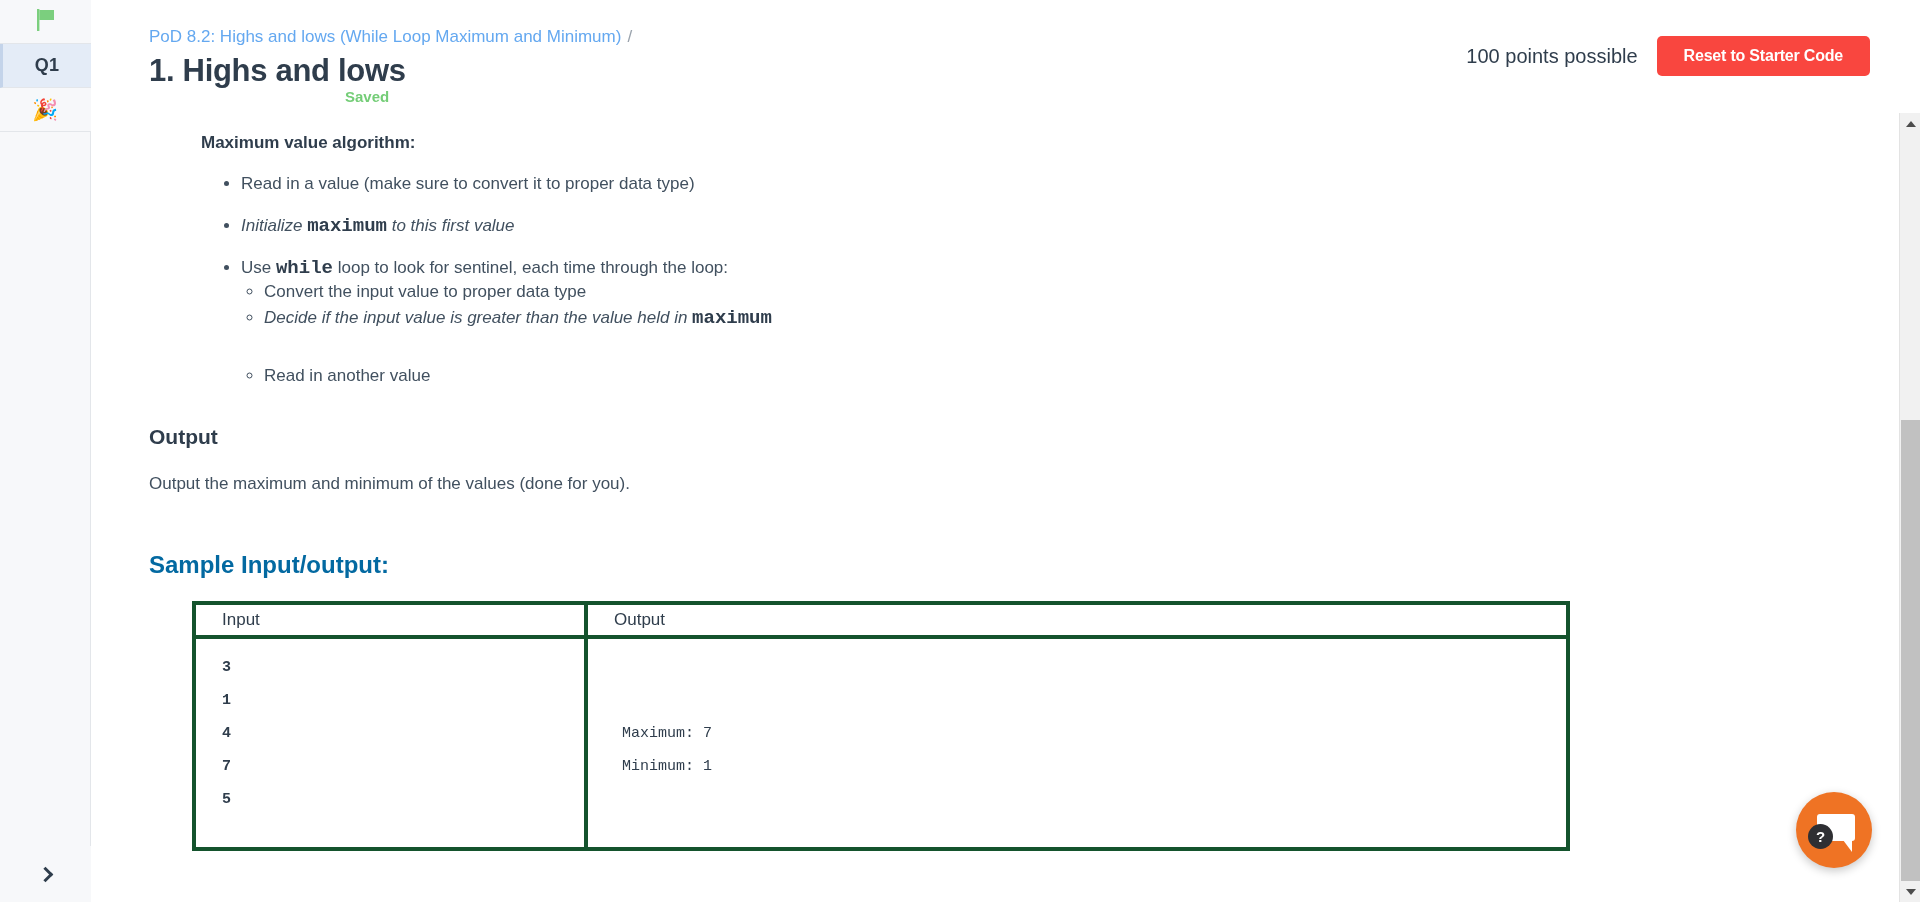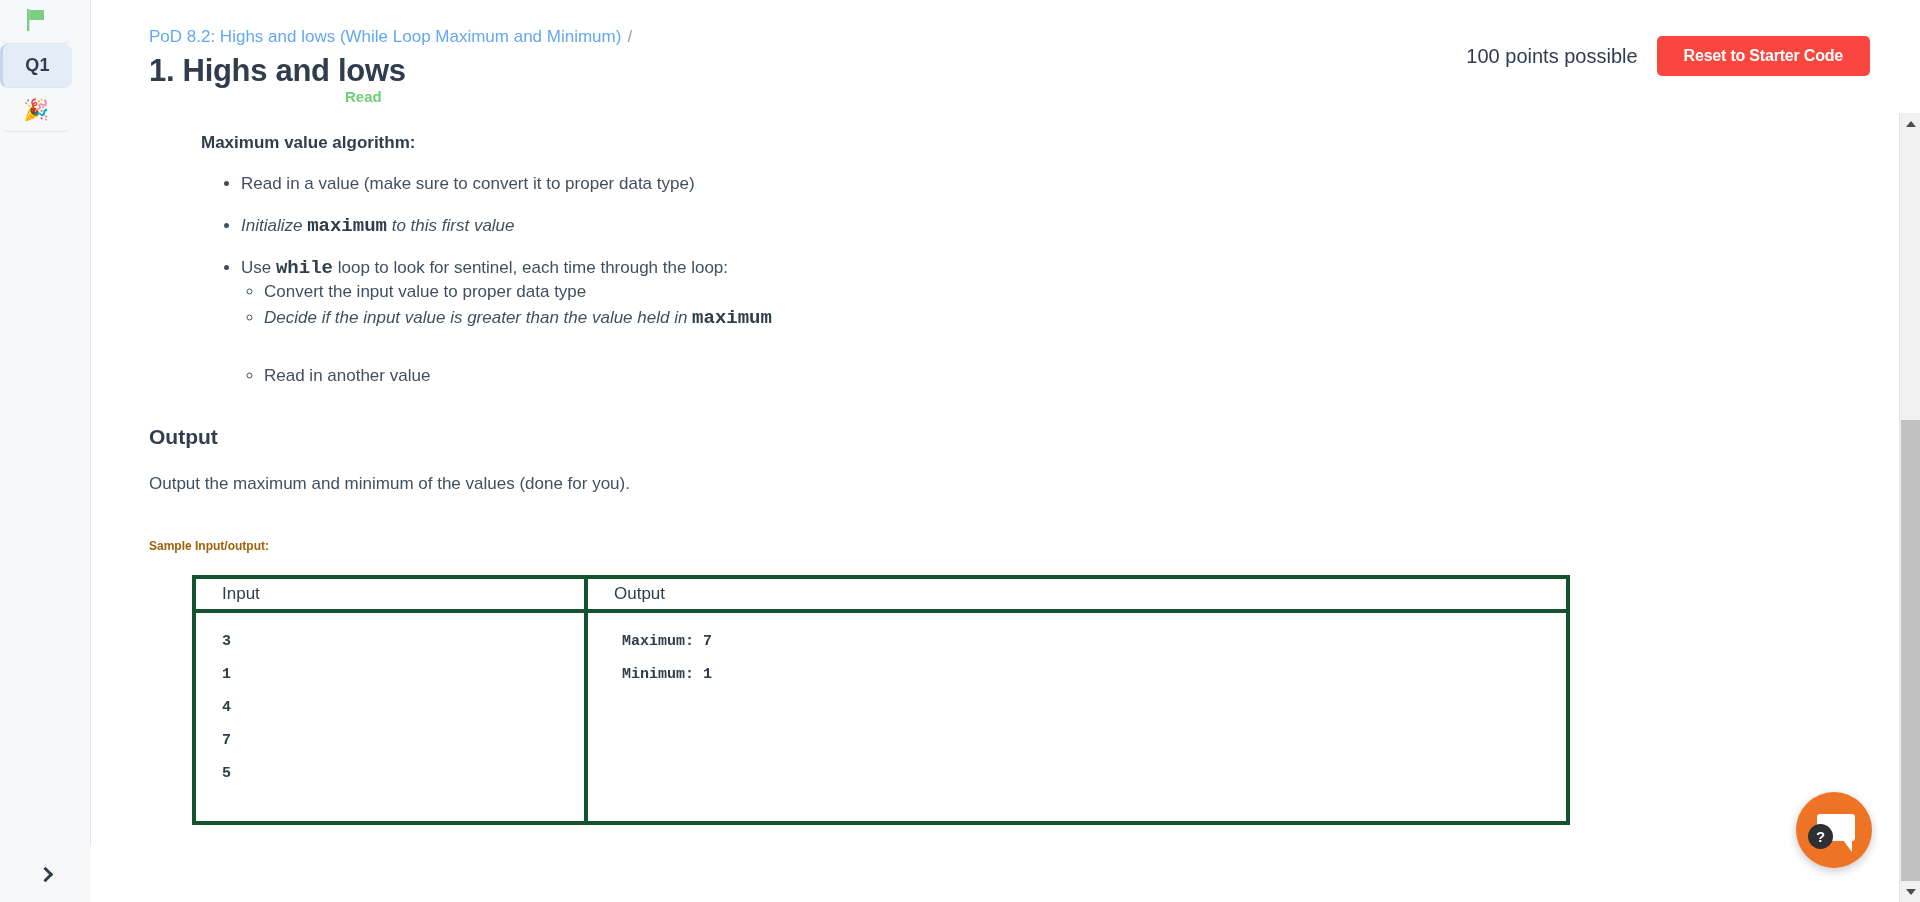--- a/index.html
+++ b/index.html
@@ -25,29 +25,28 @@
     left: 0; top: 0;
     width: 91px;
     height: 902px;
     background: #f7f8fa;
     border-right: 1px solid #e3e6ea;
     display: flex;
     flex-direction: column;
   }
 
   .sb-item {
-    width: 72px;
+    width: 91px;
     height: 44px;
     display: flex;
     align-items: center;
     justify-content: center;
     border-bottom: 1px solid #e3e6ea;
     background: #f7f8fa;
     cursor: pointer;
-    border-radius: 8px;
   }
   .sb-item.active {
     background: #e4ecf7;
     border-left: 3px solid #c4d4ea;
   }
   .sb-label {
     font-size: 18px;
     font-weight: 600;
     color: #2f3d4c;
     letter-spacing: 0.2px;
@@ -225,24 +224,24 @@
     color: #2f3d4c;
     margin-top: 36px;
   }
   .para {
     font-size: 17px;
     color: #41505f;
     margin-top: 24px;
     line-height: 22px;
   }
   .sub-head {
-    font-size: 12px;
-    font-weight: 700;
-    color: #a16207;
-    margin-top: 44px;
+    font-size: 24px;
+    font-weight: 700;
+    color: #0369a1;
+    margin-top: 56px;
   }
 
   
   table.io {
     margin-top: 22px;
     margin-left: 43px;
     width: 1378px;
     border-collapse: collapse;
     table-layout: fixed;
   }
@@ -267,23 +266,24 @@
   .in-line {
     font-family: "Liberation Mono", monospace;
     font-size: 15px;
     font-weight: 700;
     color: #2f3d4c;
     line-height: 33px;
   }
   .out-block {
     font-family: "Liberation Mono", monospace;
     font-size: 15px;
-    font-weight: 700;
+    font-weight: 400;
     color: #2f3d4c;
     line-height: 33px;
+    margin-top: 66px;
     margin-left: 8px;
   }
 
   
   .scrollbar {
     position: absolute;
     right: 0; top: 113px;
     width: 21px;
     height: 789px;
     background: #f1f1f1;
@@ -392,21 +392,21 @@
   <div class="main">
 
     <div class="header">
 
       <div class="breadcrumb">
         <a>PoD 8.2: Highs and lows (While Loop Maximum and Minimum)</a><span class="sep">/</span>
       </div>
 
       <div class="title-row">
         <div class="page-title">1. Highs and lows</div>
-        <div class="saved">Read</div>
+        <div class="saved">Saved</div>
       </div>
 
       <div class="header-right">
         <div class="points">100 points possible</div>
         <button class="reset-btn">Reset to Starter Code</button>
       </div>
     </div>
 
     <div class="content">
 

